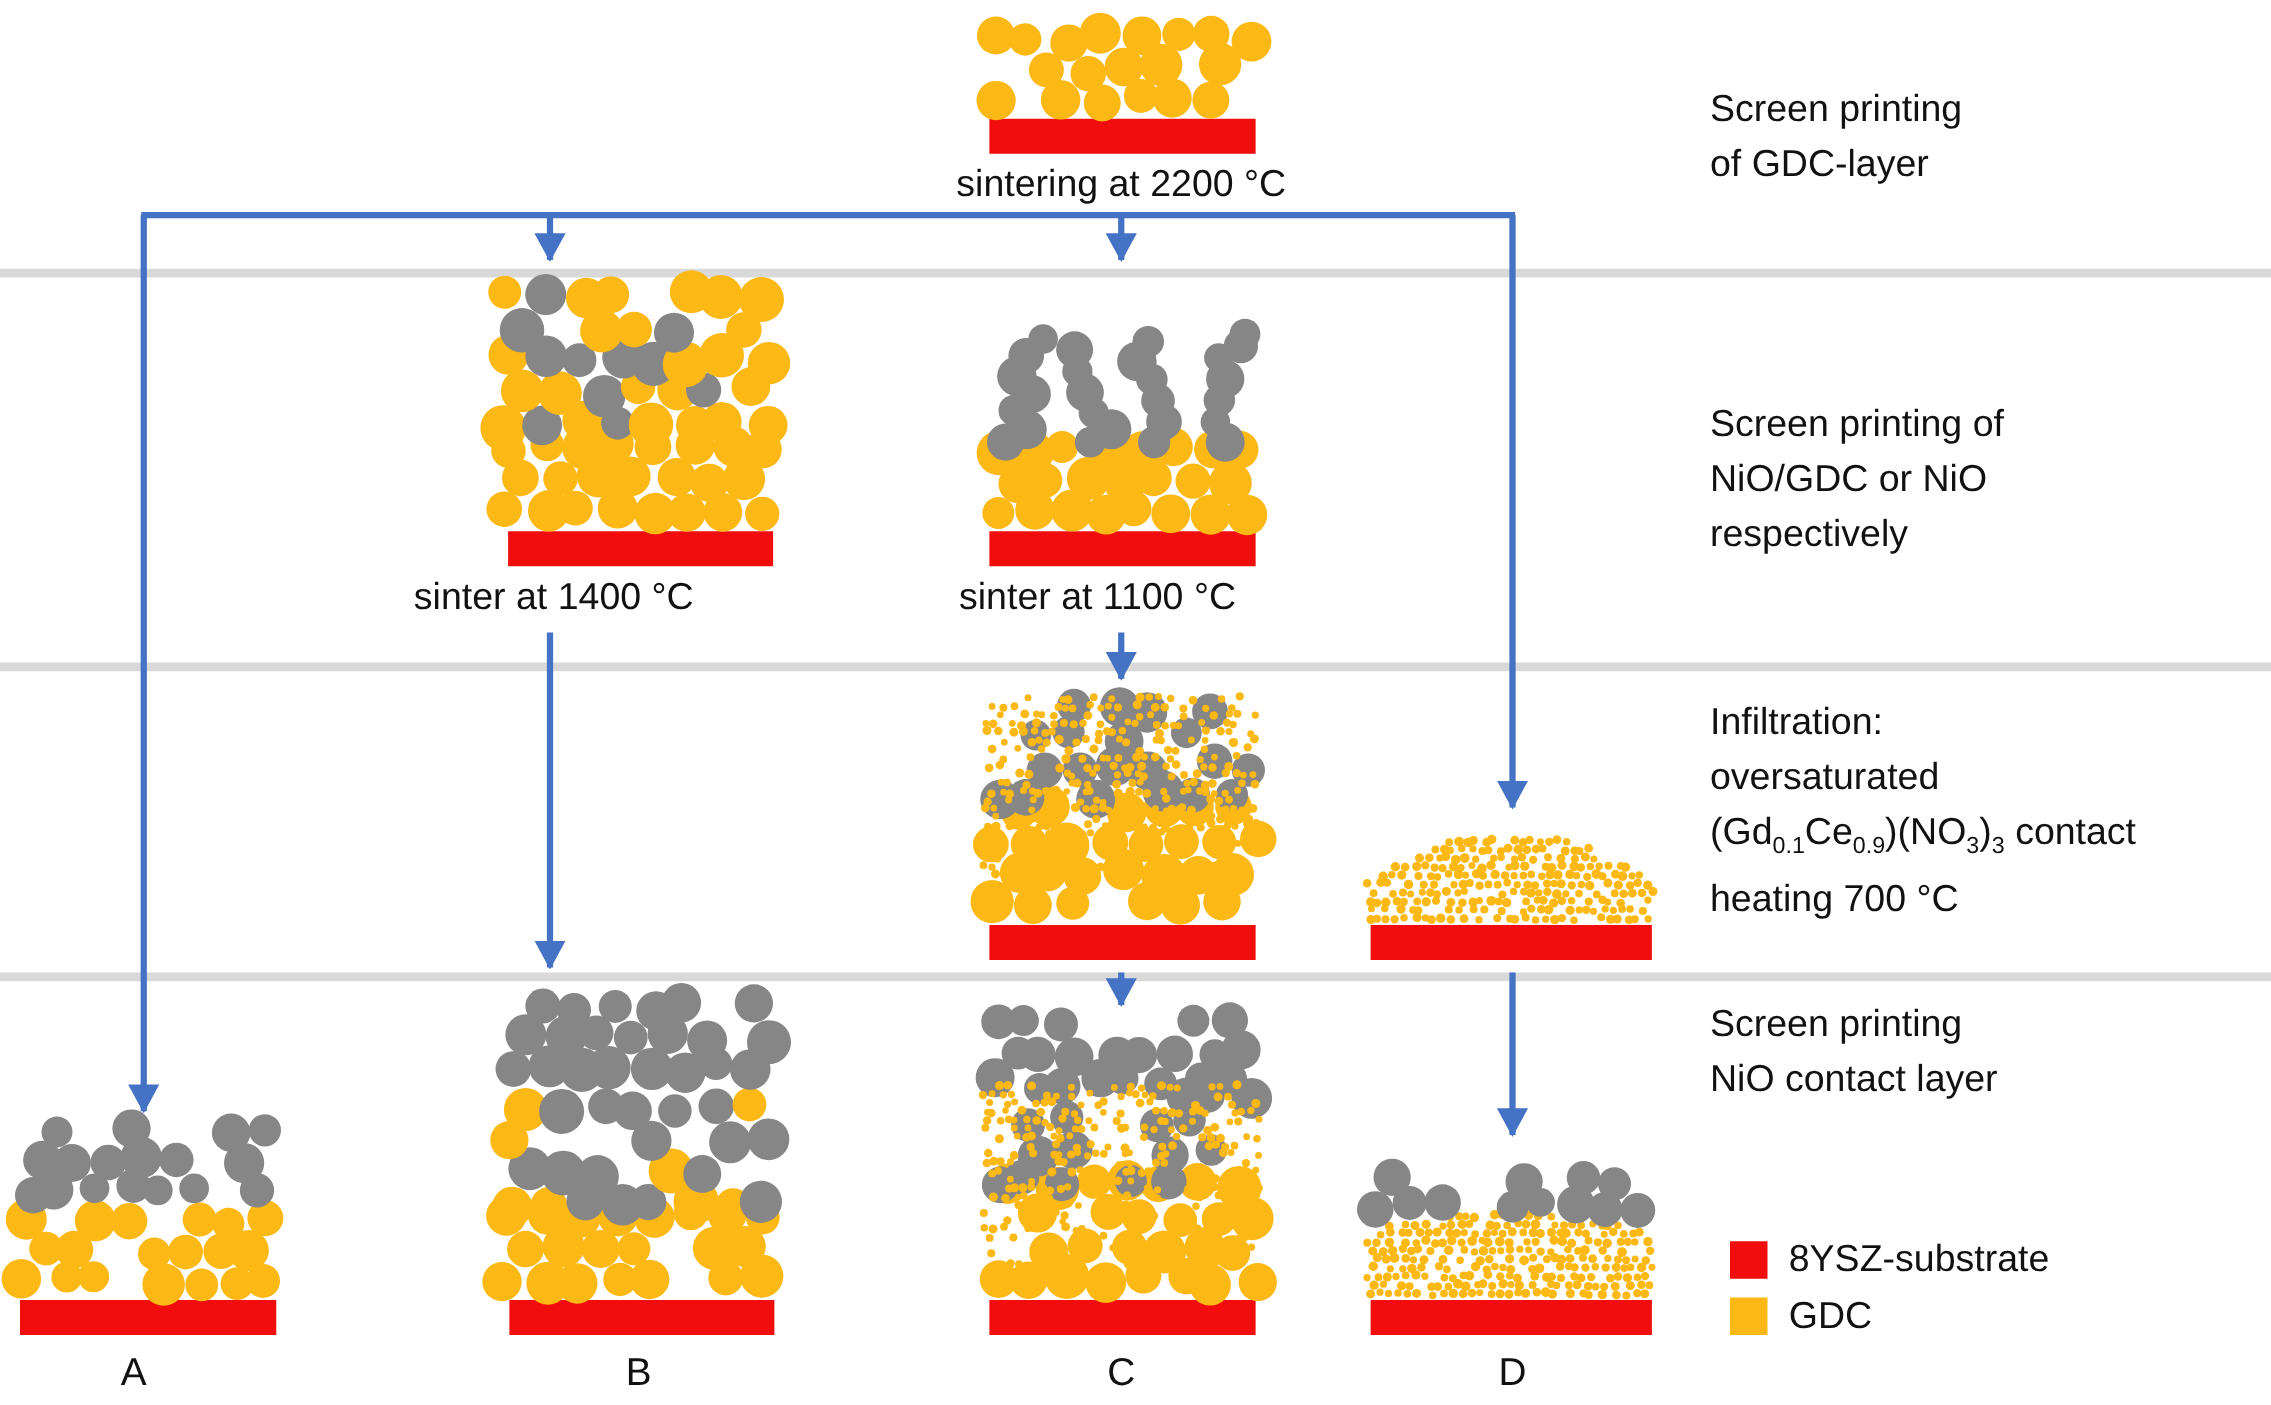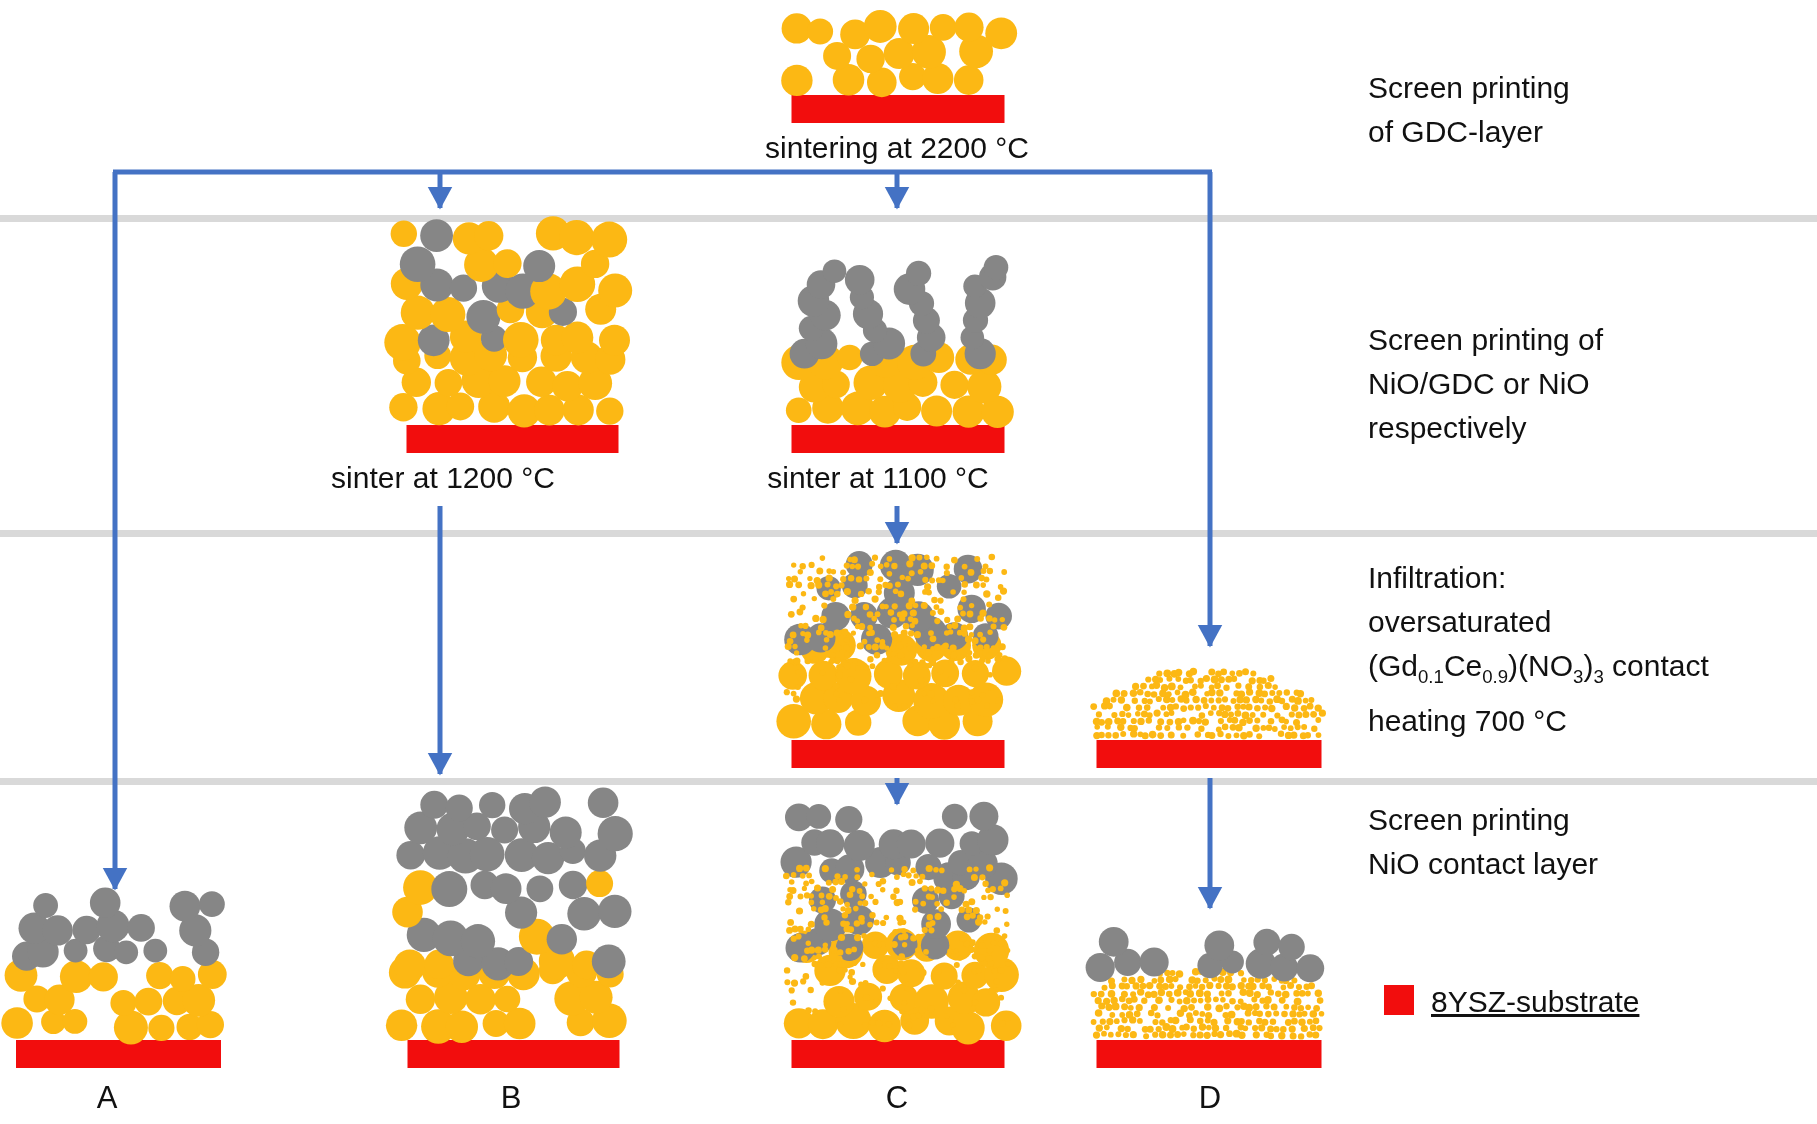--- a/index.html
+++ b/index.html
@@ -18,21 +18,21 @@
   #ann-sinter-1100{left:718px;top:461px;width:320px;}
   .stage-label{position:absolute;left:1368px;width:455px;font-size:30px;line-height:44px;}
   #stage-label-0{top:66px;} #stage-label-1{top:318px;}
   #stage-label-2{top:556px;} #stage-label-3{top:798px;}
   .stage-line{white-space:nowrap;}
   .stage-line sub{font-size:62%;}
   .col-letter{position:absolute;top:1080px;width:80px;text-align:center;font-size:31px;}
   #col-letter-a{left:67px;} #col-letter-b{left:471px;}
   #col-letter-c{left:857px;} #col-letter-d{left:1170px;}
   #legend{position:absolute;left:1384px;top:985px;}
-  .legend-row{display:flex;height:45px;text-decoration:underline;}
+  .legend-row{display:flex;align-items:center;height:45px;}
   .swatch{width:30px;height:30px;display:inline-block;flex:0 0 30px;}
   .legend-text{margin-left:17px;font-size:30px;white-space:nowrap;}
 </style>
 </head>
 <body>
 
 <div id="canvas">
 
   <div class="divider" id="divider-1"></div>
   <div class="divider" id="divider-2"></div>
@@ -1499,21 +1499,21 @@
       <polyline points="440,172 440,208" fill="none" stroke="#4472C4" stroke-width="5" marker-end="url(#ah)"></polyline>
       <polyline points="897,172 897,208" fill="none" stroke="#4472C4" stroke-width="5" marker-end="url(#ah)"></polyline>
       <polyline points="1210,172 1210,646" fill="none" stroke="#4472C4" stroke-width="5" marker-end="url(#ah)"></polyline>
       <polyline points="440,506 440,774" fill="none" stroke="#4472C4" stroke-width="5" marker-end="url(#ah)"></polyline>
       <polyline points="897,506 897,543" fill="none" stroke="#4472C4" stroke-width="5" marker-end="url(#ah)"></polyline>
       <polyline points="897,778 897,804" fill="none" stroke="#4472C4" stroke-width="5" marker-end="url(#ah)"></polyline>
       <polyline points="1210,778 1210,908" fill="none" stroke="#4472C4" stroke-width="5" marker-end="url(#ah)"></polyline>
     </svg>
 
   <div class="annotation" id="ann-sintering-1300">sintering at 2200 °C</div>
-  <div class="annotation" id="ann-sinter-1400">sinter at 1200 °C</div>
+  <div class="annotation" id="ann-sinter-1400">sinter at 1400 °C</div>
   <div class="annotation" id="ann-sinter-1100">sinter at 1100 °C</div>
 
   <div class="stage-label" id="stage-label-0">
       <div class="stage-line"><span>Screen printing</span></div>
       <div class="stage-line"><span>of GDC-layer</span></div>
     </div>
   <div class="stage-label" id="stage-label-1">
       <div class="stage-line"><span>Screen printing of</span></div>
       <div class="stage-line"><span>NiO/GDC or NiO</span></div>
       <div class="stage-line"><span>respectively</span></div>
@@ -1532,15 +1532,19 @@
   <div class="col-letter" id="col-letter-a">A</div>
   <div class="col-letter" id="col-letter-b">B</div>
   <div class="col-letter" id="col-letter-c">C</div>
   <div class="col-letter" id="col-letter-d">D</div>
 
   <div id="legend">
     <div class="legend-row">
       <span class="swatch" style="background: rgb(242, 13, 13);"></span>
       <span class="legend-text">8YSZ-substrate</span>
     </div>
+    <div class="legend-row">
+      <span class="swatch" style="background: rgb(252, 184, 20);"></span>
+      <span class="legend-text">GDC</span>
+    </div>
   </div>
 
 </div>
 
 </body></html>

